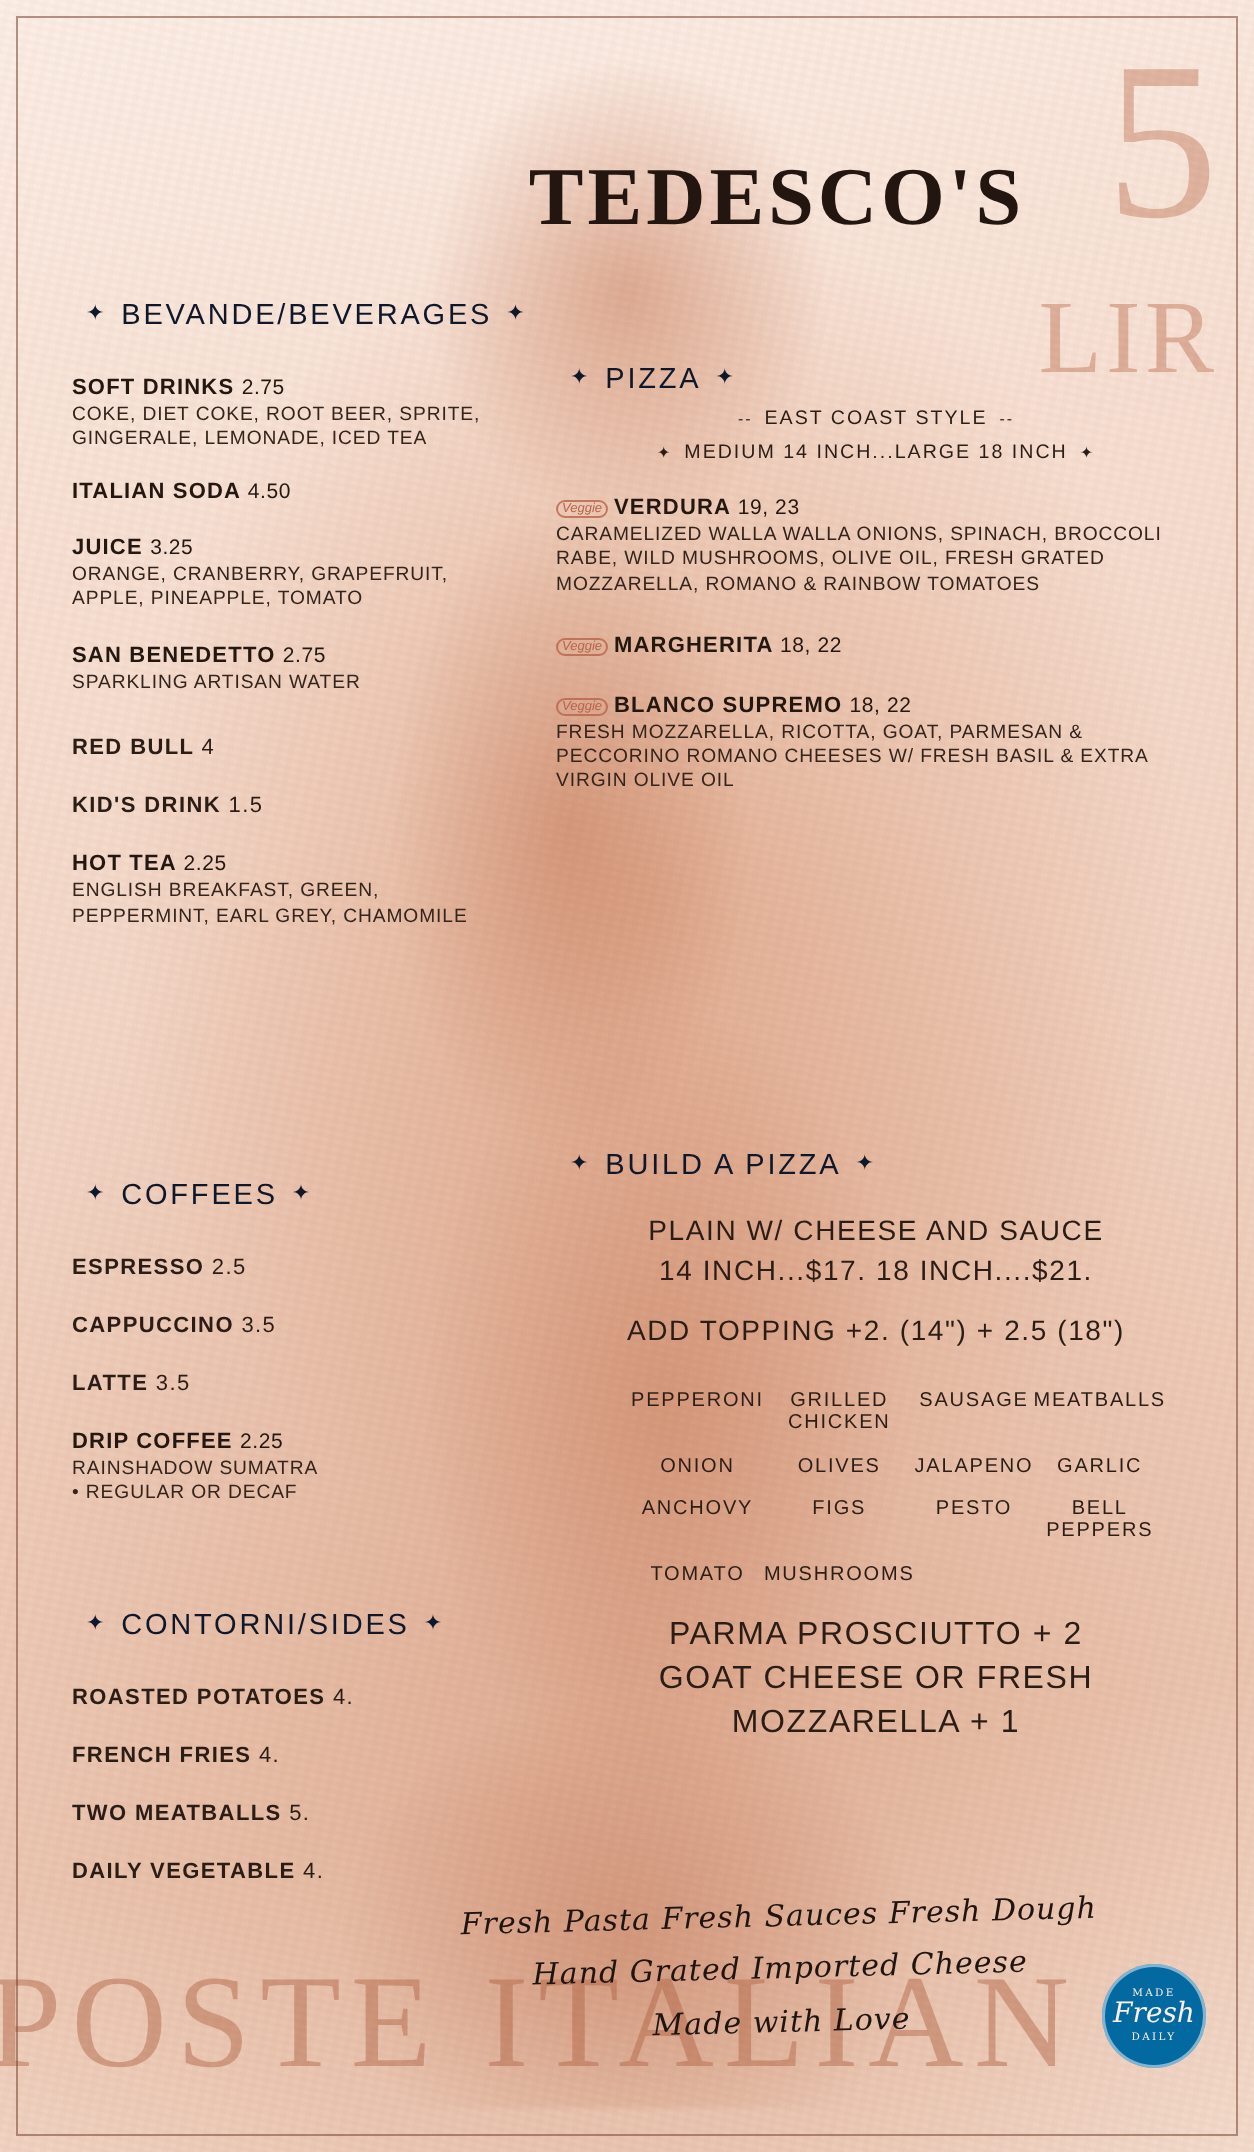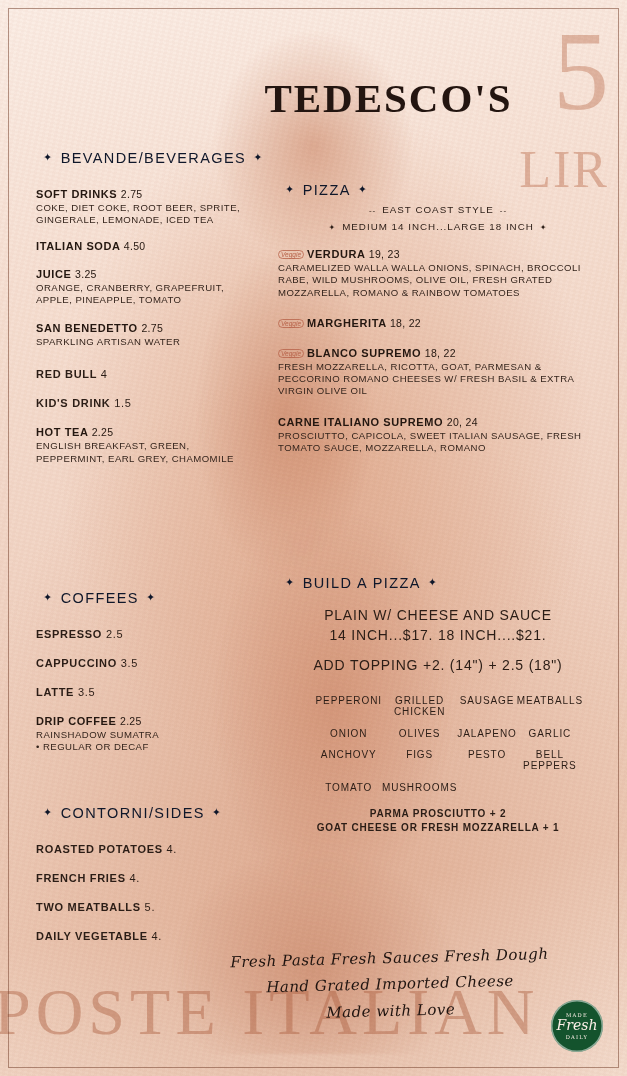--- a/index.html
+++ b/index.html
@@ -187,25 +187,24 @@
     display: grid;
     grid-template-columns: 1fr 1fr 1fr 1fr;
     row-gap: 10.5px;
     font-size: 10px;
     letter-spacing: 0.9px;
     text-transform: uppercase;
   }
   .topping-grid span { text-align: center; }
   .build-foot {
     margin-top: 14px;
-    font-size: 10px;
+    font-size: 16px;
     letter-spacing: 0.8px;
     text-transform: uppercase;
     line-height: 1.4;
-    font-weight: bold;
   }
 
   
   .coffees { position: absolute; left: 36px; top: 590px; width: 218px; }
   .sides { position: absolute; left: 36px; top: 805px; width: 218px; }
   .head-gap { margin-bottom: 22px; }
 
   
   .script {
     position: absolute;
@@ -214,24 +213,24 @@
     font-family: "DejaVu Serif", serif;
     font-style: italic;
     color: #1f1410;
     line-height: 1.75;
     font-size: 15px;
     letter-spacing: 0.5px;
     transform: rotate(-1.5deg);
   }
   .seal {
     position: absolute;
-    right: 24px; bottom: 24px;
+    right: 24px; bottom: 42px;
     width: 52px; height: 52px;
     border-radius: 50%;
-    background: #14532d;
+    background: #0369a1;
     color: #fdf0e8;
     display: flex;
     flex-direction: column;
     align-items: center;
     justify-content: center;
     font-family: "DejaVu Serif", serif;
     box-shadow: 0 0 0 1.5px rgba(255,255,255,0.5) inset;
   }
   .seal .s-top, .seal .s-bot {
     font-size: 5.2px;
@@ -327,24 +326,20 @@
         <div class="item" style="margin-bottom:18px">
           <div class="item-name"><span class="veg-tag">Veggie</span><span>VERDURA</span> <span class="price">19, 23</span></div>
           <div class="item-desc">CARAMELIZED WALLA WALLA ONIONS, SPINACH, BROCCOLI RABE, WILD MUSHROOMS, OLIVE OIL, FRESH GRATED MOZZARELLA, ROMANO &amp; RAINBOW TOMATOES</div>
         </div>
         <div class="item" style="margin-bottom:18px">
           <div class="item-name"><span class="veg-tag">Veggie</span><span>MARGHERITA</span> <span class="price">18, 22</span></div>
         </div>
         <div class="item" style="margin-bottom:18px">
           <div class="item-name"><span class="veg-tag">Veggie</span><span>BLANCO SUPREMO</span> <span class="price">18, 22</span></div>
           <div class="item-desc">FRESH MOZZARELLA, RICOTTA, GOAT, PARMESAN &amp; PECCORINO ROMANO CHEESES W/ FRESH BASIL &amp; EXTRA VIRGIN OLIVE OIL</div>
-        </div>
-        <div class="item">
-          <div class="item-name"><span>CARNE ITALIANO SUPREMO</span> <span class="price">20, 24</span></div>
-          <div class="item-desc">PROSCIUTTO, CAPICOLA, SWEET ITALIAN SAUSAGE, FRESH TOMATO SAUCE, MOZZARELLA, ROMANO</div>
         </div>
       </div>
     </div>
 
     <div class="build">
       <div class="sec-head">
         <span class="orn">✦</span><span>BUILD A PIZZA</span><span class="orn">✦</span>
       </div>
       <div class="build-line b1">PLAIN W/ CHEESE AND SAUCE</div>
       <div class="build-line">14 INCH...$17.   18 INCH....$21.</div>

